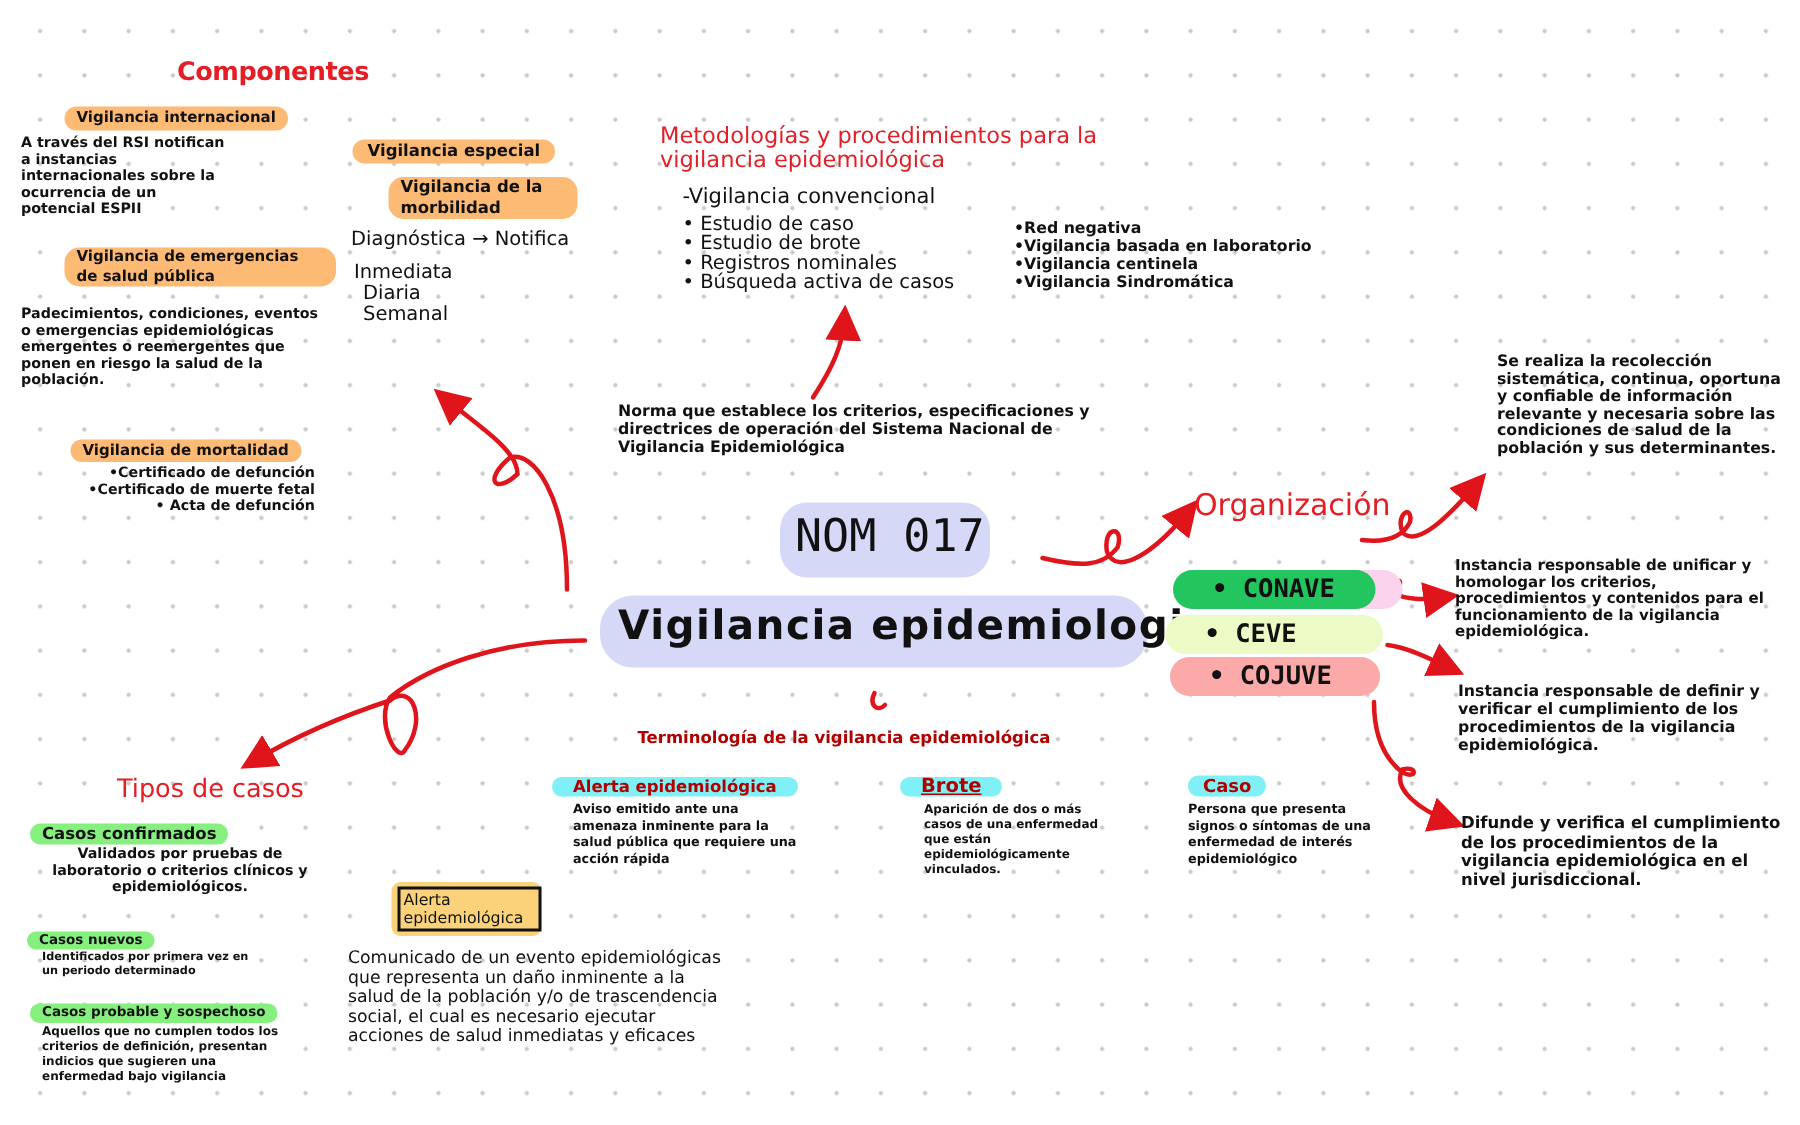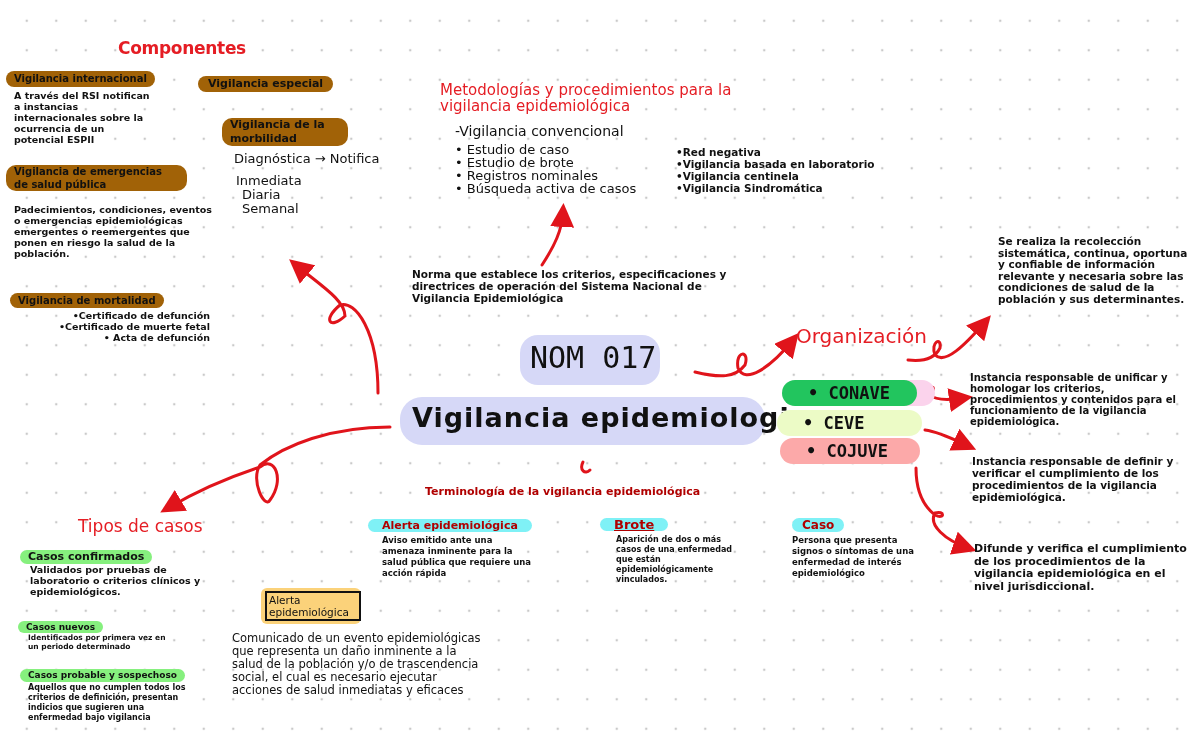--- a/index.html
+++ b/index.html
@@ -10,21 +10,21 @@
     background-size: 29.5px 29.5px;
     background-position: 12px 6px;
     font-family: "Liberation Sans", sans-serif;
     color:#111;
   }
   .abs { position:absolute; }
   .hand { font-family: "DejaVu Sans", sans-serif; font-weight:bold; letter-spacing:-0.3px; }
   .darkred { color:#b00000; }
   .title-red { color:#e51d24; font-family:"DejaVu Sans", sans-serif; }
   .hl { border-radius:10px; padding:0 8px; display:inline-block; }
-  .pink { background:#a16207; }
+  .pink { background:#fdba74;margin-left:37px; }
   .green { background:#86f07e; }
   .cyan { background:#7ff1f6; }
   .body-txt { font-size:9.5px; line-height:11px; font-family:"DejaVu Sans", sans-serif; font-weight:bold; }
   .med-txt { font-size:13px; line-height:14px; font-family:"DejaVu Sans", sans-serif; }
   ul.plain { list-style:none; margin:0; padding:0; }
   .org-pill { position:absolute; width:140px; height:26px; border-radius:13px; font-family:"DejaVu Sans Mono", monospace; font-size:17px; font-weight:bold; line-height:26px; padding-left:26px; box-sizing:border-box; }
   svg.arrows { position:absolute; left:0; top:0; pointer-events:none; }
 </style>
 </head>
 <body>
@@ -71,21 +71,21 @@
 
 <div class="abs" style="left:10px;top:290px;width:200px;">
   <span class="hl pink body-txt" style="font-size:10px;line-height:15px;">Vigilancia de mortalidad</span>
   <ul class="plain body-txt" style="margin-left:14px;margin-top:2px;text-align:right;">
     <li>•Certificado de defunción</li>
     <li>•Certificado de muerte fetal</li>
     <li>• Acta de defunción</li>
   </ul>
 </div>
 
-<div class="abs" style="left:198px;top:73px;">
+<div class="abs" style="left:198px;top:91px;">
   <span class="hl pink body-txt" style="font-size:11px;line-height:16px;padding:0 10px;">Vigilancia especial</span>
 </div>
 
 <div class="abs" style="left:222px;top:118px;width:200px;">
   <span class="hl pink body-txt" style="font-size:11px;line-height:14px;width:110px;">Vigilancia de la morbilidad</span>
   <div class="med-txt" style="margin-left:12px;margin-top:6px;">Diagnóstica → Notifica</div>
   <ul class="plain med-txt" style="margin-left:14px;margin-top:8px;">
     <li>Inmediata</li>
     <li style="margin-left:6px;">Diaria</li>
     <li style="margin-left:6px;">Semanal</li>
@@ -137,21 +137,21 @@
 </div>
 <div class="abs" style="left:792px;top:515px;width:130px;">
   <span class="hl cyan body-txt darkred" style="font-size:12px;line-height:14px;padding:0 10px;">Caso</span>
   <div class="body-txt" style="margin-top:2px;font-size:8.5px;line-height:11px;width:130px;">Persona que presenta signos o síntomas de una enfermedad de interés epidemiológico</div>
 </div>
 
 <div class="abs title-red" style="left:78px;top:516px;font-size:17px;">Tipos de casos</div>
 
 <div class="abs" style="left:20px;top:546px;width:200px;">
   <span class="hl green body-txt" style="font-size:11px;line-height:14px;">Casos confirmados</span>
-  <div class="body-txt" style="margin-left:10px;font-size:9.5px;line-height:11px;width:180px;">Validados por pruebas de laboratorio o criterios clínicos y epidemiológicos.</div>
+  <div class="body-txt" style="margin-left:10px;font-size:9.5px;line-height:11px;width:180px;text-align:center;">Validados por pruebas de laboratorio o criterios clínicos y epidemiológicos.</div>
 </div>
 <div class="abs" style="left:18px;top:616px;width:200px;">
   <span class="hl green body-txt" style="font-size:9px;line-height:12px;">Casos nuevos</span>
   <div class="body-txt" style="margin-left:10px;font-size:7.5px;line-height:8.5px;width:150px;">Identificados por primera vez en un periodo determinado</div>
 </div>
 <div class="abs" style="left:20px;top:664px;width:200px;">
   <span class="hl green body-txt" style="font-size:9px;line-height:13px;">Casos probable y sospechoso</span>
   <div class="body-txt" style="margin-left:8px;margin-top:1px;font-size:8px;line-height:10px;width:160px;">Aquellos que no cumplen todos los criterios de definición, presentan indicios que sugieren una enfermedad bajo vigilancia</div>
 </div>
 

